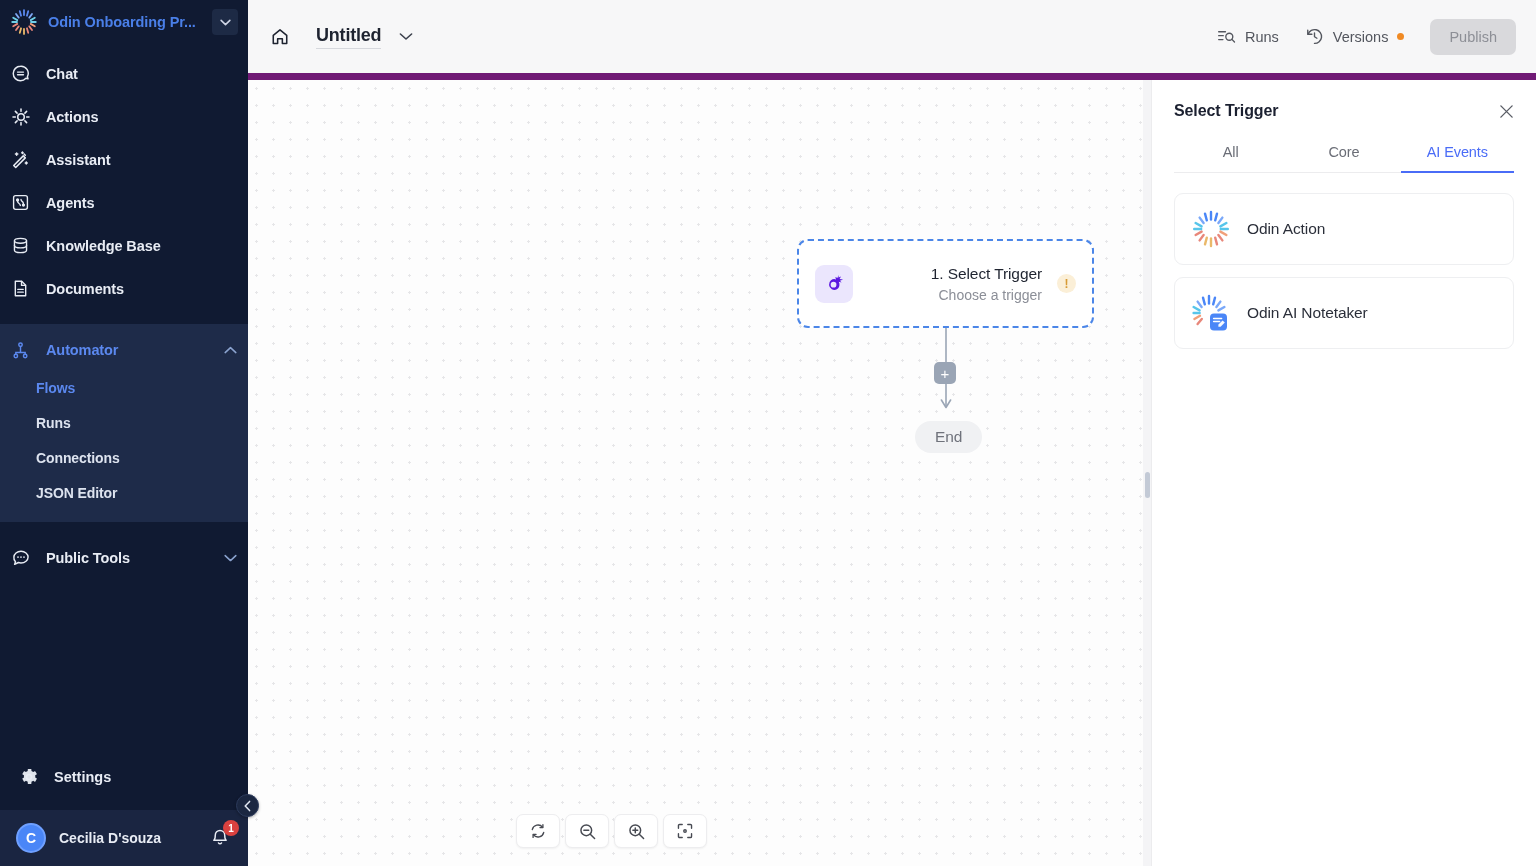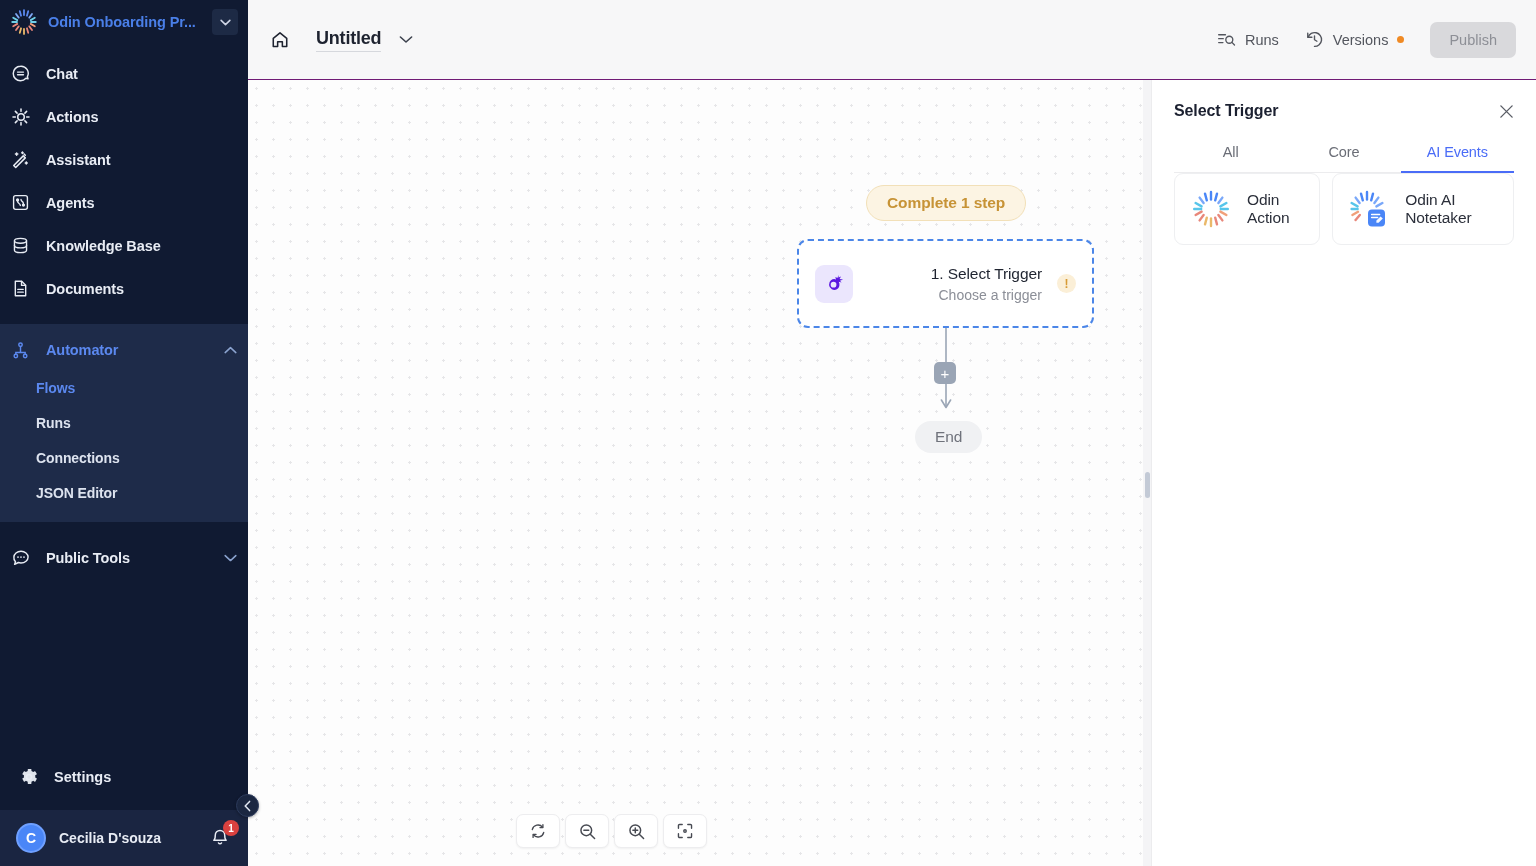--- a/index.html
+++ b/index.html
@@ -83,21 +83,21 @@
     width: 23px; height: 23px; border-radius: 50%;
     background: #1b2741; border: 1px solid #2b3a5c;
     display: flex; align-items: center; justify-content: center;
     z-index: 20; cursor: pointer;
     box-shadow: 0 1px 3px rgba(0,0,0,.3);
   }
 
   
   .main { flex: 1; display: flex; flex-direction: column; position: relative; min-width: 0; }
   .topbar {
-    height: 80px; background: #f7f7f8; border-bottom: 1px solid #701a75;
+    height: 80px; background: #f7f7f8; border-bottom: 7px solid #701a75;
     display: flex; align-items: center; padding: 0 20px 0 18px;
   }
   .home-btn { width: 28px; height: 28px; display:flex; align-items:center; justify-content:center; cursor:pointer; }
   .flow-title {
     margin-left: 22px; font-size: 18px; font-weight: 700; color: #1e2330;
     border-bottom: 1px solid #d6d8dd; padding-bottom: 2px; letter-spacing: -0.2px;
     cursor: text;
   }
   .title-caret { margin-left: 18px; cursor: pointer; display:flex; }
   .top-right { margin-left: auto; display: flex; align-items: center; gap: 26px; }
@@ -196,21 +196,21 @@
   }
   .search-input::placeholder { color: #a9acb4; }
   .tabs {
     display: flex; margin-top: 24px; border-bottom: 1px solid #ececee;
   }
   .tab {
     flex: 1; text-align: center; padding-bottom: 11px; font-size: 14.5px;
     color: #6a6d76; cursor: pointer; letter-spacing: -0.1px;
   }
   .tab.active { color: #4a6cf7; border-bottom: 2px solid #4a6cf7; margin-bottom: -1px; }
-  .trigger-list { display: flex; flex-direction: row; gap: 12px; justify-content: center; }
+  .trigger-list { margin-top: 20px; display: flex; flex-direction: column; gap: 12px; justify-content: center; }
   .trigger-item {
     height: 72px; border: 1px solid #eeeff1; border-radius: 9px;
     display: flex; align-items: center; padding: 0 16px; gap: 16px; cursor: pointer;
     background: #fff;
   }
   .trigger-icon { width: 40px; height: 40px; flex: 0 0 40px; position: relative; }
   .trigger-label { font-size: 15.5px; color: #2b2f3a; letter-spacing: -0.1px; }
 
   
   svg { display: block; }
@@ -441,21 +441,20 @@
           <span class="dot-orange"></span>
         </div>
         <button class="publish-btn">Publish</button>
       </div>
     </div>
 
     <div class="body-area">
 
       <div class="canvas">
 
-        <div class="step-badge">Complete 1 step</div>
 
         <div class="node-card">
           <span class="node-icon">
             <svg width="23" height="23" viewBox="0 0 24 24" fill="#5b17e0">
               <path d="M16.2 3.1l-1.1 3.1-2.2-1.1.6 2.6A5.6 5.6 0 1014.5 18a5.6 5.6 0 001.9-7.7l3 .7-1.7-2 3.2-1.2-3.6-.6 1.5-2.6-2.6 1.1zM11 16.2a3 3 0 110-6 3 3 0 010 6z"></path>
             </svg>
           </span>
           <span class="node-text">
             <span class="node-title" style="display:block">1. Select Trigger</span>
             <span class="node-sub" style="display:block">Choose a trigger</span>

